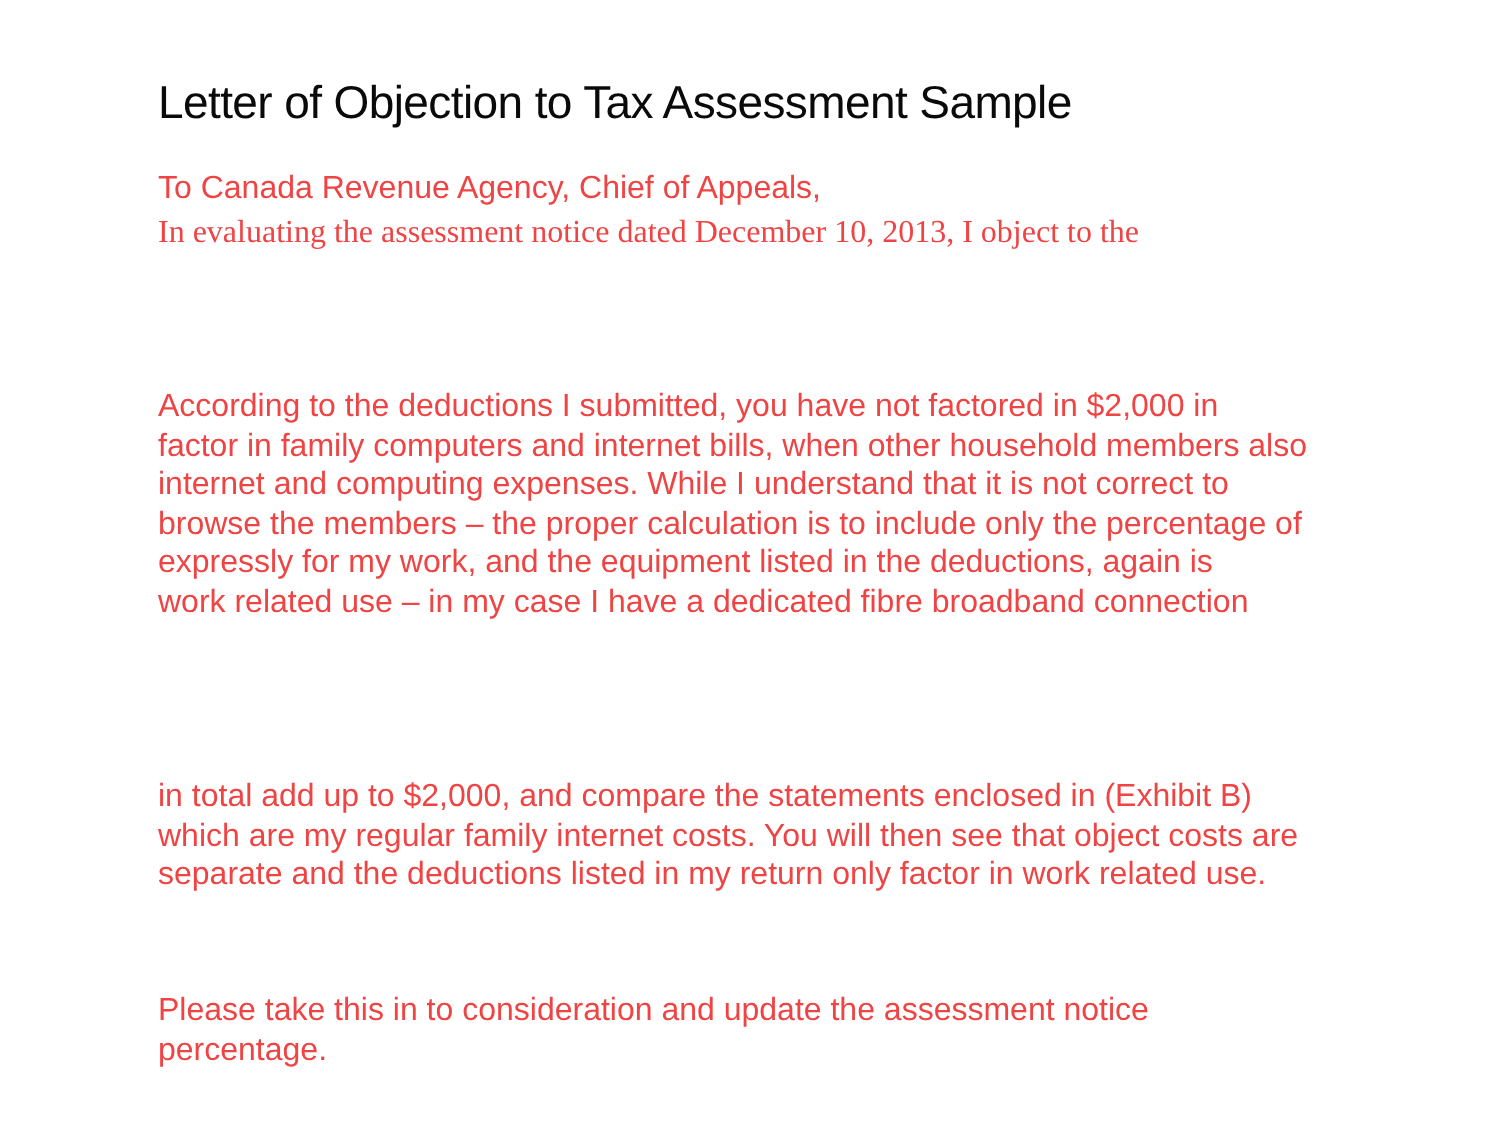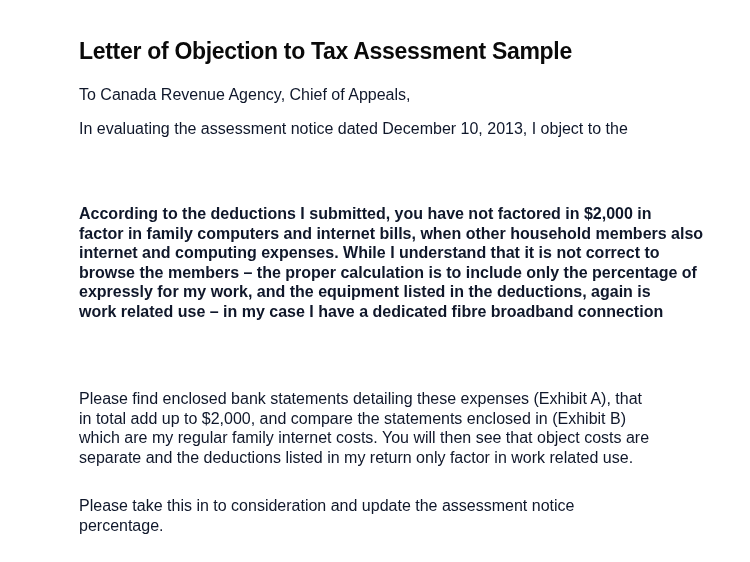--- a/index.html
+++ b/index.html
@@ -20,38 +20,38 @@
       left: 79px;
       top: 0;
       width: 640px;
     }
     .title {
       position: absolute;
       top: 38px;
       left: 0;
       margin: 0;
       font-size: 23px;
-      font-weight: bold;
+      font-weight: normal;
       letter-spacing: -0.3px;
       white-space: nowrap;
       color: #0a0a0a;
     }
     .para {
       position: absolute;
       left: 0;
       margin: 0;
       font-size: 16px;
       line-height: 19.5px;
       white-space: nowrap;
-      color: #0f172a;
+      color: #ef4444;
     }
     .line { display: block; }
     #salutation { top: 85px; }
-    #p1 { top: 119px; }
-    #p2 { top: 204px; font-weight: bold; }
+    #p1 { top: 107px; font-family: Liberation Serif, serif; }
+    #p2 { top: 194px; }
     #p3 { top: 389px; }
     #p4 { top: 496px; }
   </style>
 </head>
 <body>
 
 <div class="page">
   <h1 class="title">Letter of Objection to Tax Assessment Sample</h1>
 
   <p class="para" id="salutation">To Canada Revenue Agency, Chief of Appeals,</p>
@@ -63,21 +63,20 @@
   <p class="para" id="p2">
     <span class="line">According to the deductions I submitted, you have not factored in $2,000 in</span>
     <span class="line">factor in family computers and internet bills, when other household members also</span>
     <span class="line">internet and computing expenses. While I understand that it is not correct to</span>
     <span class="line">browse the members – the proper calculation is to include only the percentage of</span>
     <span class="line">expressly for my work, and the equipment listed in the deductions, again is</span>
     <span class="line">work related use – in my case I have a dedicated fibre broadband connection</span>
   </p>
 
   <p class="para" id="p3">
-    <span class="line">Please find enclosed bank statements detailing these expenses (Exhibit A), that</span>
     <span class="line">in total add up to $2,000, and compare the statements enclosed in (Exhibit B)</span>
     <span class="line">which are my regular family internet costs. You will then see that object costs are</span>
     <span class="line">separate and the deductions listed in my return only factor in work related use.</span>
   </p>
 
   <p class="para" id="p4">
     <span class="line">Please take this in to consideration and update the assessment notice</span>
     <span class="line">percentage.</span>
   </p>
 </div>

